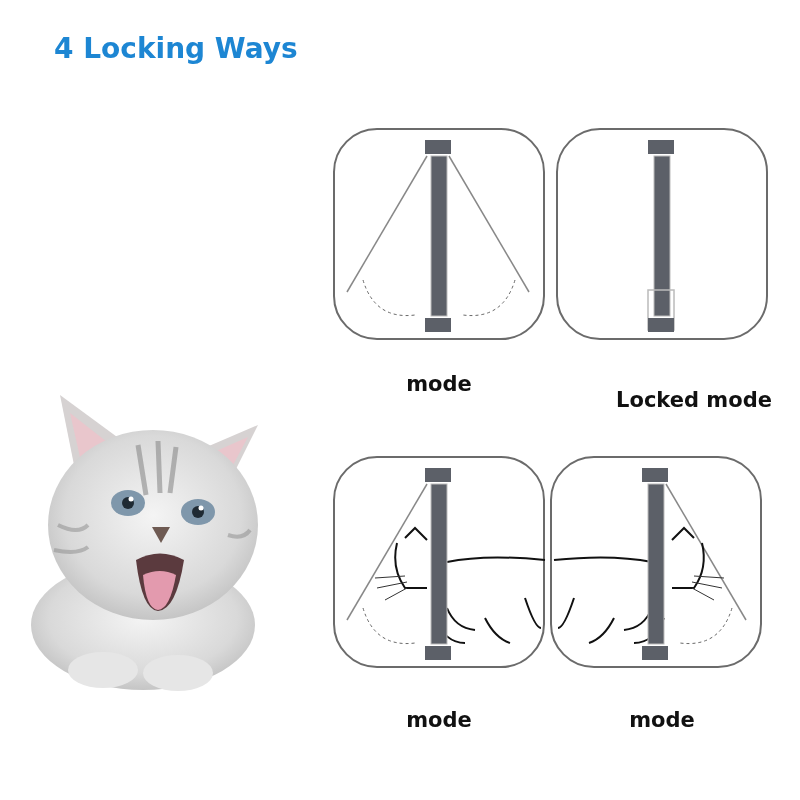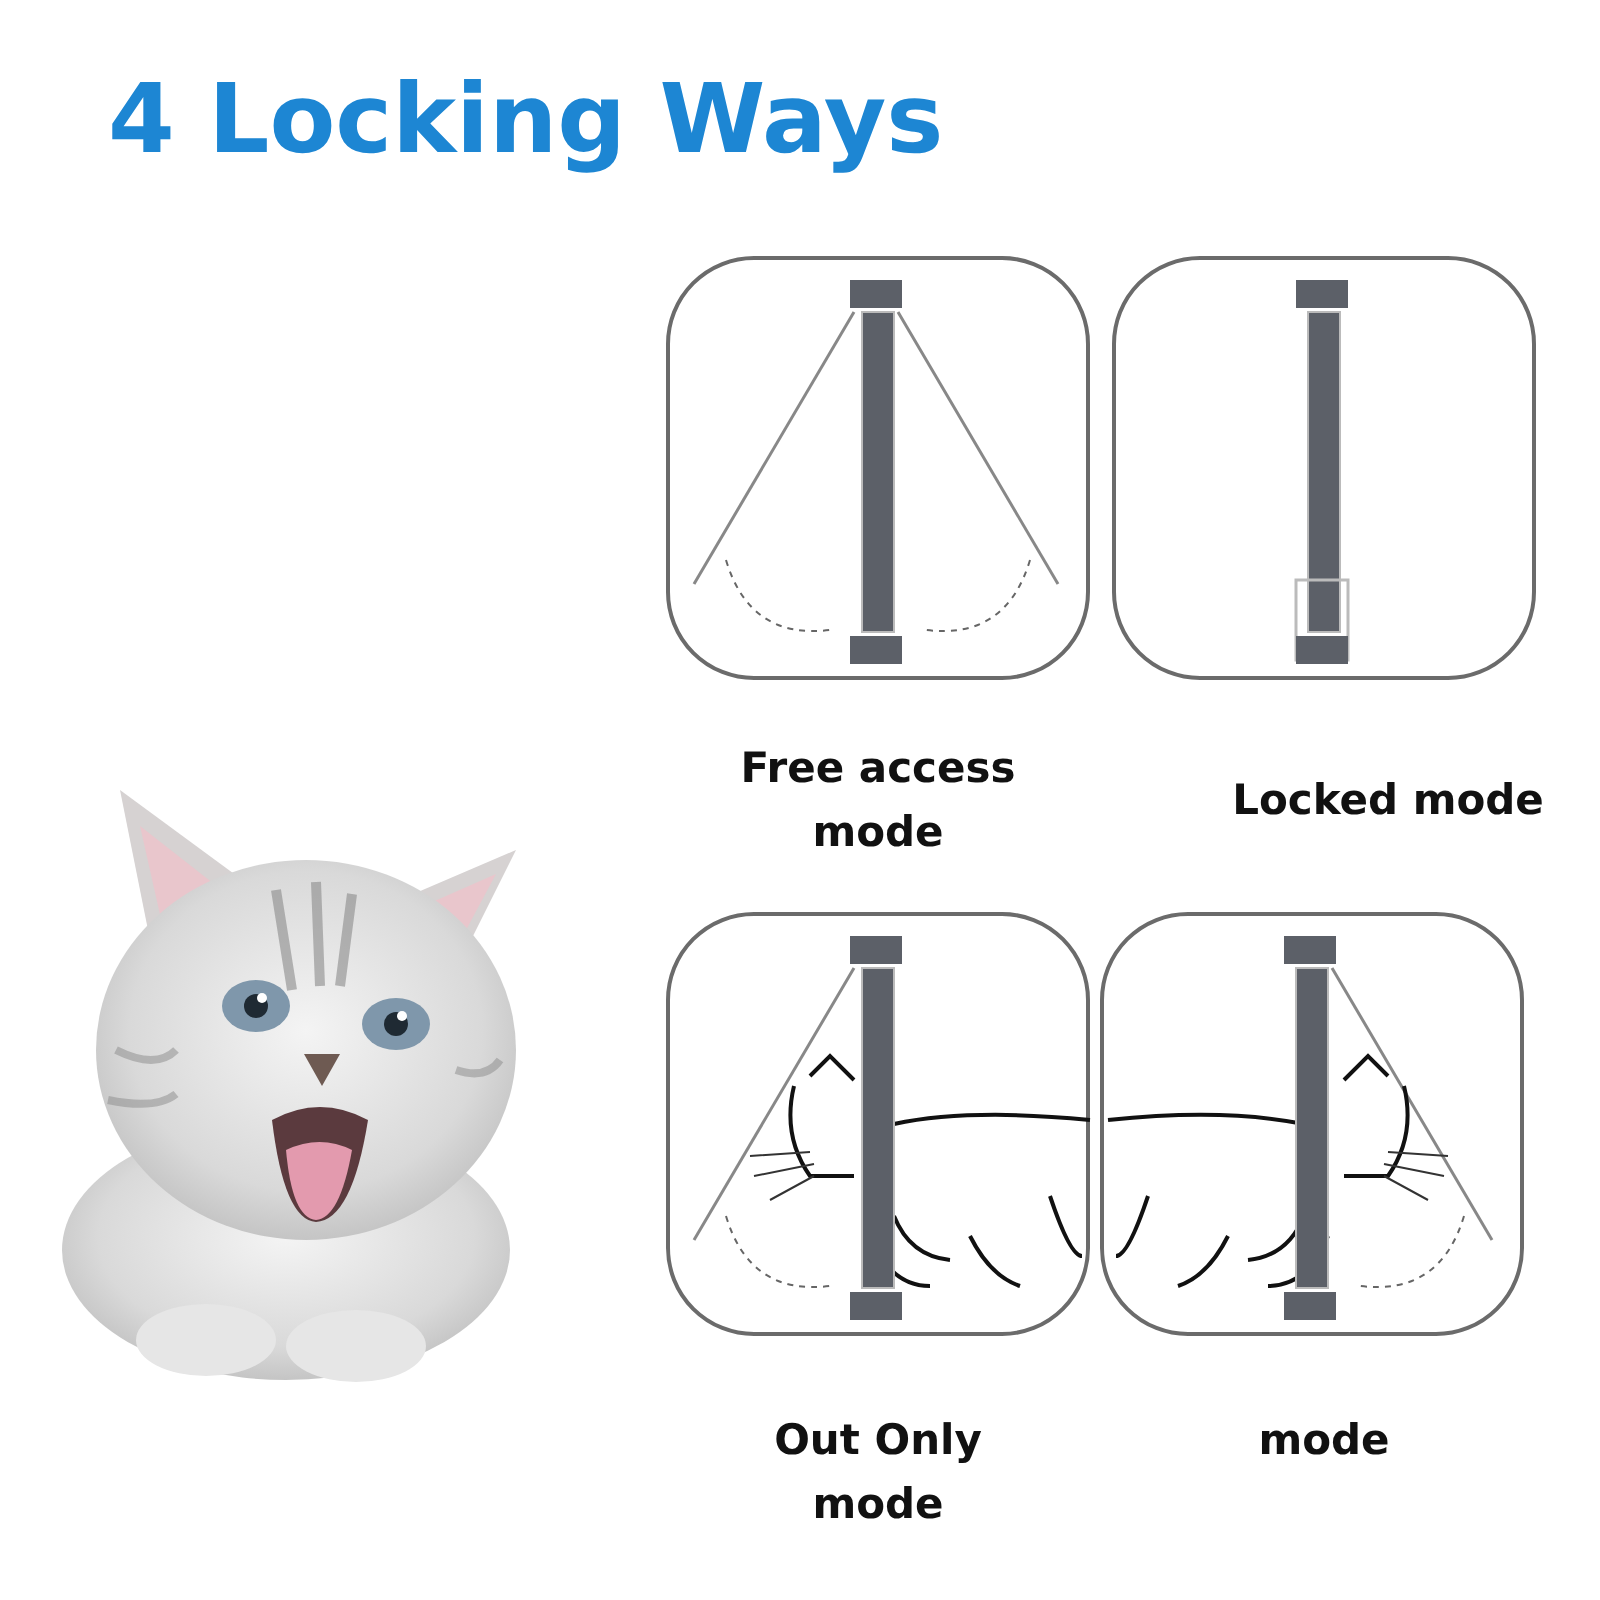--- a/index.html
+++ b/index.html
@@ -1,17 +1,17 @@
 <!DOCTYPE html>
 <html><head>
 <meta charset="utf-8">
 <style>
   html, body { margin:0; padding:0; background:#ffffff; }
   body { width:800px; height:800px; position:relative; overflow:hidden; font-family:"DejaVu Sans", sans-serif; }
-  .title { position:absolute; left:54px; top:32px; font-size:48px; font-weight:bold; color:#1d86d3; letter-spacing:0px; }
+  .title { position:absolute; left:54px; top:32px; font-size:28px; font-weight:bold; color:#1d86d3; letter-spacing:0px; }
   .panel { position:absolute; width:212px; height:212px; border:2px solid #6b6b6b; border-radius:44px; background:#fff; box-sizing:border-box; }
   .panel svg { position:absolute; left:0; top:0; }
   .label { position:absolute; font-size:21px; font-weight:bold; color:#111; text-align:center; line-height:32px; }
   .kitten { position:absolute; left:18px; top:375px; width:250px; height:320px; }
 </style>
 </head>
 <body>
 
 <div class="title">4 Locking Ways</div>
 
@@ -69,21 +69,20 @@
 <div class="panel" style="left:556px; top:128px;">
   <svg width="212" height="212" viewBox="0 0 212 212">
     <rect x="90" y="10" width="26" height="14" fill="#5c6068"></rect>
     <rect x="96" y="26" width="16" height="160" fill="#5c6068" stroke="#bbb" stroke-width="1"></rect>
     <rect x="90" y="160" width="26" height="40" fill="none" stroke="#bbb" stroke-width="1.5"></rect>
     <rect x="90" y="188" width="26" height="14" fill="#5c6068"></rect>
   </svg>
 </div>
 
 <div class="label" style="left:333px; top:368px; width:212px;">
-  <div>Free access</div>
   <div>mode</div>
 </div>
 <div class="label" style="left:588px; top:384px; width:212px;">
   <div>Locked mode</div>
 </div>
 
 <div class="panel" style="left:333px; top:456px;">
   <svg width="212" height="212" viewBox="0 0 212 212">
     <line x1="92" y1="26" x2="12" y2="162" stroke="#888" stroke-width="1.5"></line>
     <path d="M28 150 Q40 190 80 185" stroke="#666" stroke-width="1" stroke-dasharray="3,3" fill="none"></path>
@@ -102,18 +101,17 @@
     <path d="M180 150 Q168 190 128 185" stroke="#666" stroke-width="1" stroke-dasharray="3,3" fill="none"></path>
     <path d="M142 80 L132 70 L120 82 M150 85 Q156 110 142 130 L120 130 M100 104 Q60 96 2 102 M100 150 Q92 170 72 172 M62 160 Q52 180 37 185 M22 140 Q12 170 6 170 M112 160 Q102 185 82 185" stroke="#111" stroke-width="2" fill="none"></path>
     <path d="M172 120 L142 118 M170 130 L140 124 M162 142 L140 130" stroke="#333" stroke-width="1" fill="none"></path>
     <rect x="90" y="10" width="26" height="14" fill="#5c6068"></rect>
     <rect x="96" y="26" width="16" height="160" fill="#5c6068" stroke="#bbb" stroke-width="1"></rect>
     <rect x="90" y="188" width="26" height="14" fill="#5c6068"></rect>
   </svg>
 </div>
 
 <div class="label" style="left:333px; top:704px; width:212px;">
-  <div>Out Only</div>
   <div>mode</div>
 </div>
 <div class="label" style="left:556px; top:704px; width:212px;">
   <div>mode</div>
 </div>
 
 </body></html>

